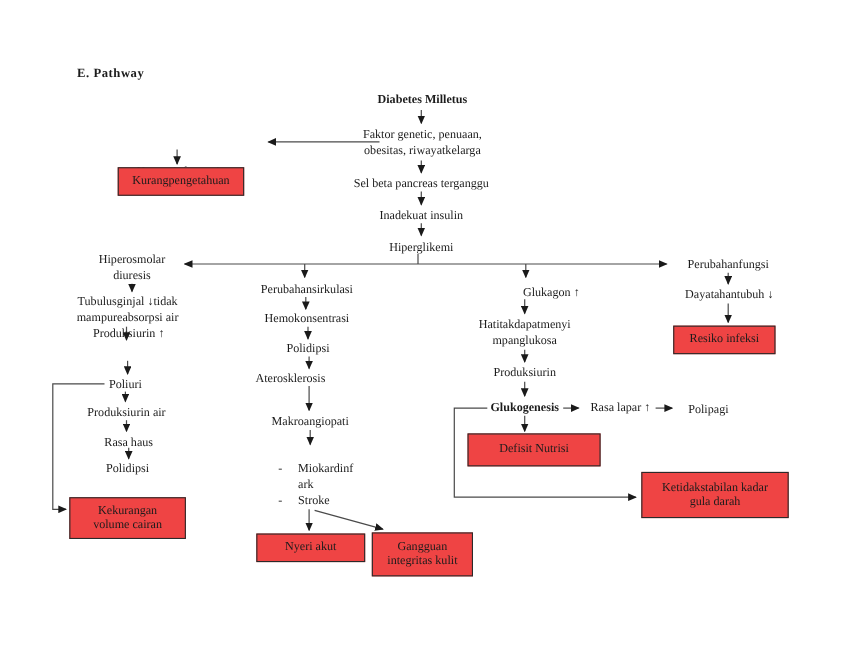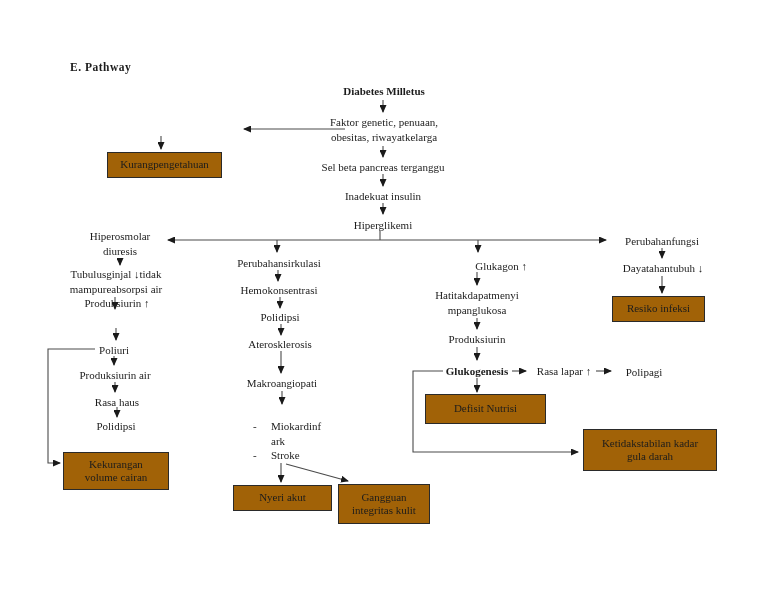--- a/index.html
+++ b/index.html
@@ -9,21 +9,21 @@
   }
   .lines{position:absolute;left:0;top:0;width:768px;height:594px;}
   .node{
     position:absolute;font-size:11px;line-height:14.5px;text-align:center;
     white-space:pre-line;color:#1c1c1c;
   }
   .node.bold{font-weight:bold;}
   .node.left{text-align:left;}
   .heading{position:absolute;left:70px;top:61px;font-size:11.5px;font-weight:bold;letter-spacing:.5px;}
   .obox{
-    position:absolute;border:1.5px solid #2a2a2a;background:#a16207;
+    position:absolute;border:1.5px solid #2a2a2a;background:#ef4444;
     display:flex;align-items:center;justify-content:center;
     font-size:11px;line-height:13.5px;text-align:center;white-space:pre-line;
   }
 </style>
 </head>
 <body>
 
 <div class="page">
 
   <svg class="lines" width="768" height="594" viewBox="0 0 768 594">
@@ -91,21 +91,21 @@
 mampureabsorpsi air</div>
   <div class="node" style="left:67px;top:296px;width:100px;">Produksiurin ↑</div>
   <div class="node" style="left:64px;top:343px;width:100px;">Poliuri</div>
   <div class="node" style="left:65px;top:368px;width:100px;">Produksiurin air</div>
   <div class="node" style="left:67px;top:395px;width:100px;">Rasa haus</div>
   <div class="node" style="left:66px;top:419px;width:100px;">Polidipsi</div>
 
   <div class="node" style="left:229px;top:256px;width:100px;">Perubahansirkulasi</div>
   <div class="node" style="left:229px;top:283px;width:100px;">Hemokonsentrasi</div>
   <div class="node" style="left:230px;top:310px;width:100px;">Polidipsi</div>
-  <div class="node" style="left:230px;top:337px;width:100px;">Aterosklerosis</div>
+  <div class="node" style="left:214px;top:337px;width:100px;">Aterosklerosis</div>
   <div class="node" style="left:232px;top:376px;width:100px;">Makroangiopati</div>
 
   <div class="node left" style="left:253px;top:419px;width:10px;">-</div>
   <div class="node left" style="left:271px;top:419px;width:80px;">Miokardinf
 ark</div>
   <div class="node left" style="left:253px;top:448px;width:10px;">-</div>
   <div class="node left" style="left:271px;top:448px;width:60px;">Stroke</div>
 
   <div class="node" style="left:427px;top:259px;width:100px;text-align:right;">Glukagon ↑</div>
   <div class="node" style="left:417px;top:288px;width:120px;">Hatitakdapatmenyi

